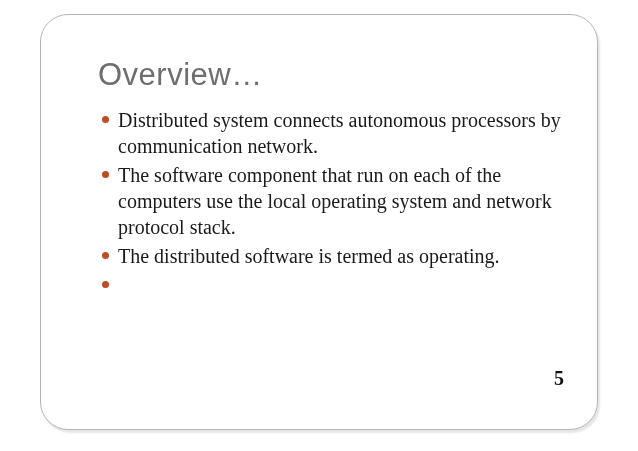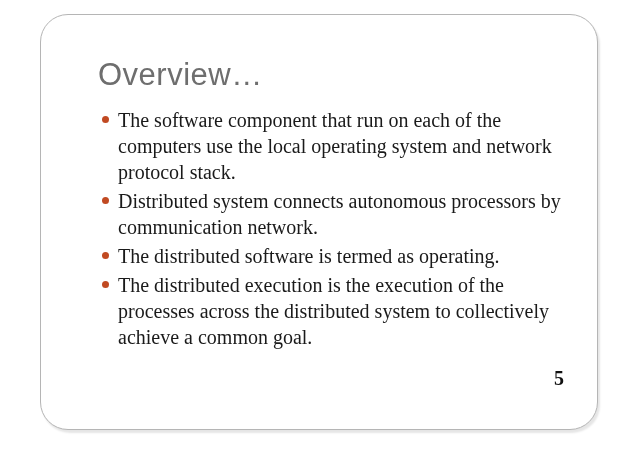--- a/index.html
+++ b/index.html
@@ -77,41 +77,38 @@
 
 <div class="canvas">
   <div class="slide">
 
     <h1 class="slide-title">Overview…</h1>
 
     <div class="bullet-list">
 
       <div class="bullet-item">
         <span class="bullet-dot"></span>
-        <span class="bullet-text">The software component that run on each of the
-computers use the local operating system and network
-protocol stack.</span>
+        <span class="bullet-text">Distributed system connects autonomous processors by
+communication network.</span>
       </div>
 
       <div class="bullet-item">
         <span class="bullet-dot"></span>
-        <span class="bullet-text">Distributed system connects autonomous processors by
-communication network.</span>
+        <span class="bullet-text">The software component that run on each of the
+computers use the local operating system and network
+protocol stack.</span>
       </div>
 
       <div class="bullet-item">
         <span class="bullet-dot"></span>
         <span class="bullet-text">The distributed software is termed as operating.</span>
       </div>
 
       <div class="bullet-item">
         <span class="bullet-dot"></span>
-        <span class="bullet-text">The distributed execution is the execution of the
-processes across the distributed system to collectively
-achieve a common goal.</span>
       </div>
 
     </div>
 
     <div class="page-number">5</div>
 
   </div>
 </div>
 
 </body></html>

